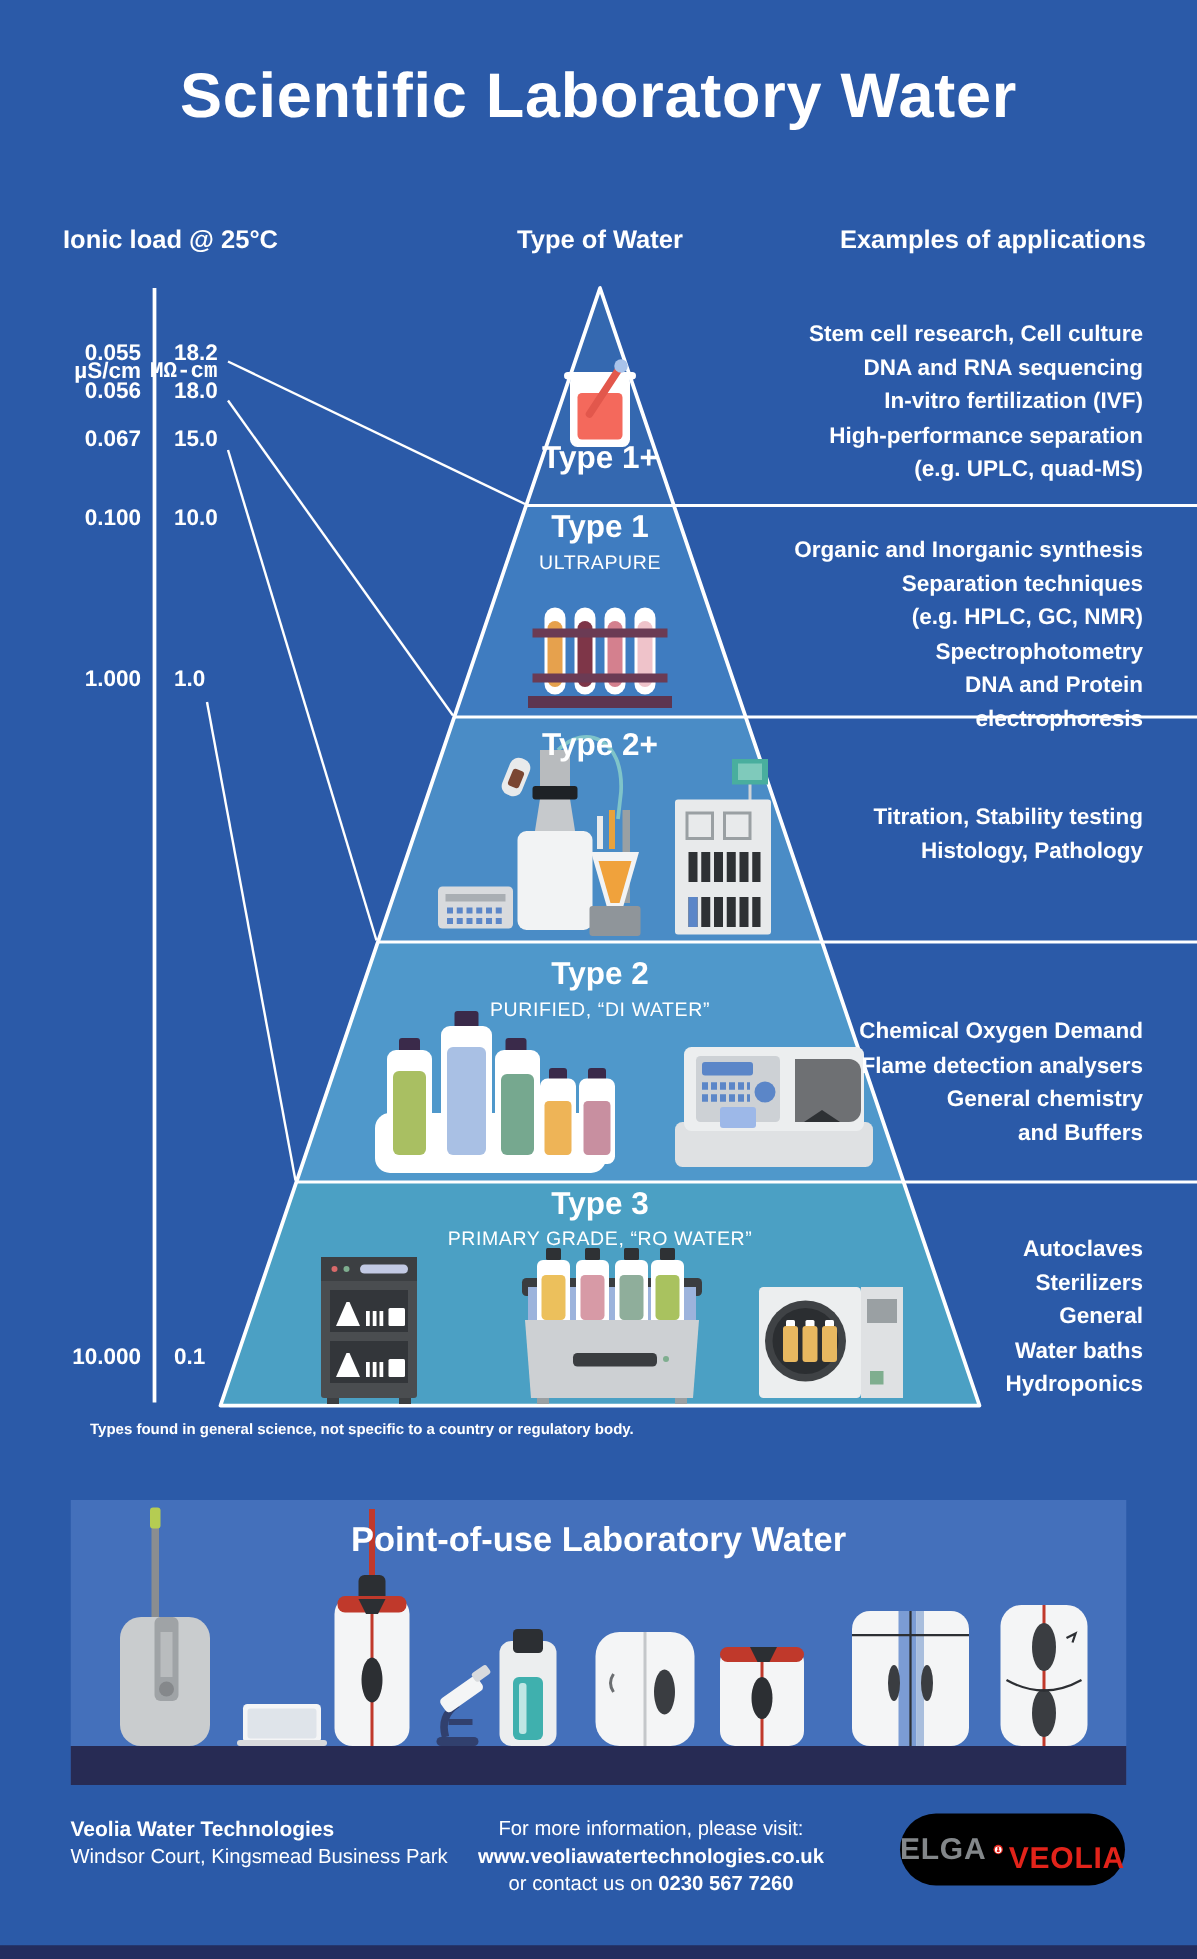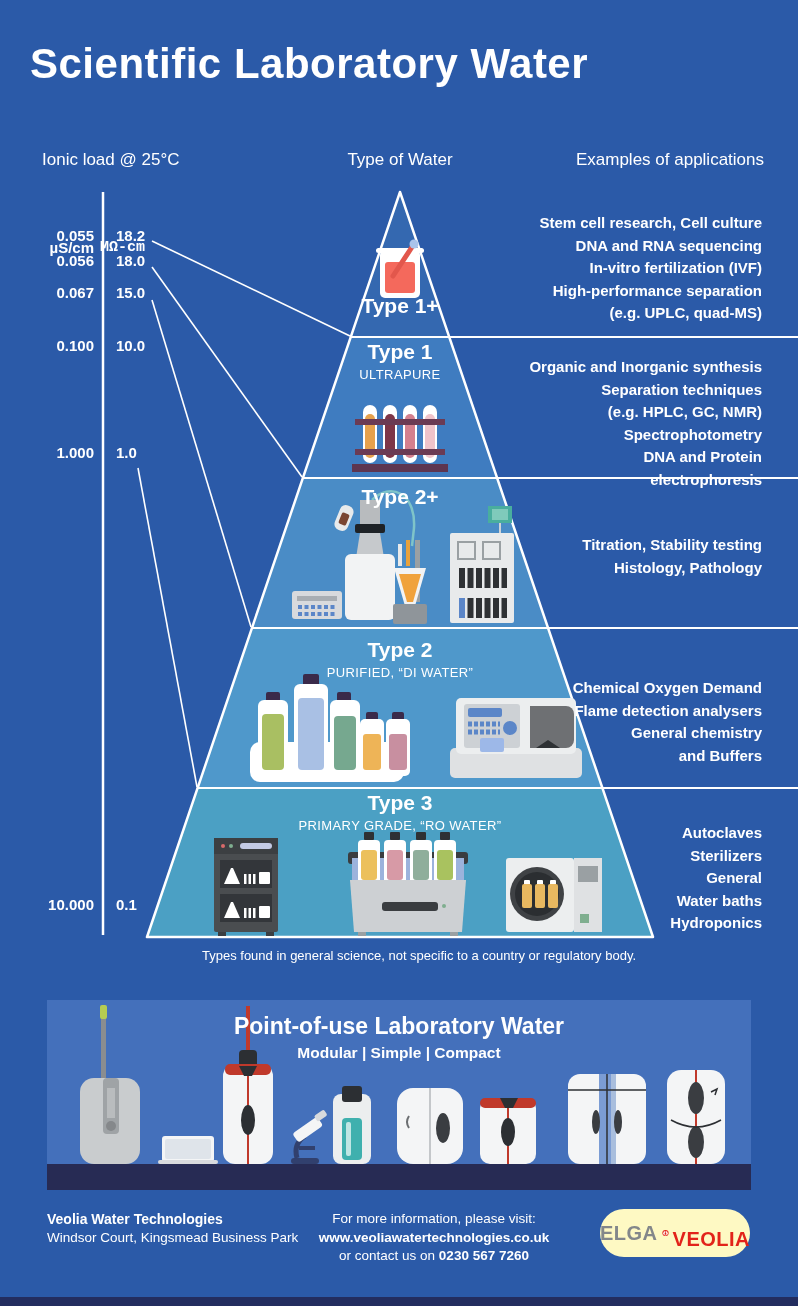--- a/index.html
+++ b/index.html
@@ -1,48 +1,48 @@
 <!DOCTYPE html>
 <html><head>
 <meta charset="utf-8">
 <style>
   html,body{margin:0;padding:0;background:#1a2a52;}
   .canvas{position:relative;width:798px;height:1306px;overflow:hidden;
           font-family:"Liberation Sans",sans-serif;color:#fff;background:#2b5aa8;}
   .art{position:absolute;left:0;top:0;}
-  .page-title{position:absolute;top:40px;left:0;right:0;text-align:left;
-              font-size:42px;font-weight:bold;letter-spacing:.5px;margin-left:30px;}
-  .colhead{position:absolute;top:150px;font-size:17px;font-weight:normal;}
+  .page-title{position:absolute;top:40px;left:0;right:0;text-align:center;
+              font-size:42px;font-weight:bold;letter-spacing:.5px;}
+  .colhead{position:absolute;top:150px;font-size:17px;font-weight:bold;}
   .colhead.left{left:42px;}
   .colhead.center{left:300px;width:200px;text-align:center;}
   .colhead.right{right:34px;text-align:right;}
   .scale-head{position:absolute;top:194px;font-size:15px;font-weight:bold;margin-top:45px;}
   .scale-head.us{left:18px;width:76px;text-align:right;}
   .scale-head.mo{left:100px;font-family:Liberation Mono, monospace;}
   .srow{position:absolute;left:0;width:220px;height:20px;font-size:15px;font-weight:bold;}
   .srow .us{position:absolute;left:18px;width:76px;text-align:right;}
   .srow .mo{position:absolute;left:116px;}
   .tlabel{position:absolute;left:270px;width:260px;text-align:center;}
   .tname{font-size:21px;font-weight:bold;}
   .tsub{font-size:13px;margin-top:3px;letter-spacing:.4px;}
   .apps{position:absolute;right:36px;width:340px;text-align:right;font-size:15px;
         font-weight:bold;line-height:1.5;white-space:pre-line;}
-  .footnote{position:absolute;top:948px;left:60px;right:20px;text-align:center;
-            font-size:13px;font-weight:400;}
+  .footnote{position:absolute;top:948px;left:60px;right:20px;text-align:left;
+            font-size:10px;font-weight:700;}
   .pou{position:absolute;left:47px;top:1000px;width:704px;height:190px;}
   .pou-title{position:absolute;top:13px;left:0;right:0;text-align:center;
              font-size:23px;font-weight:bold;z-index:2;}
   .pou-sub{position:absolute;top:44px;left:0;right:0;text-align:center;
            font-size:15.5px;font-weight:600;z-index:2;}
   .f-left{position:absolute;left:47px;top:1210px;font-size:13.5px;line-height:1.38;}
   .f-left .company{font-weight:bold;font-size:14px;}
   .f-center{position:absolute;left:264px;top:1210px;width:340px;text-align:center;
             font-size:13.5px;line-height:1.38;}
   .f-center .bold{font-weight:bold;}
-  .logo-pill{position:absolute;left:600px;top:1209px;width:150px;height:48px;background:#fef9c3;
+  .logo-pill{position:absolute;left:600px;top:1209px;width:150px;height:48px;background:#000000;
              border-radius:24px;display:flex;align-items:center;justify-content:center;gap:4px;}
   .logo-elga{color:#83878a;font-weight:bold;font-size:20px;letter-spacing:.5px;}
   .logo-veolia{color:#e2231a;font-weight:bold;font-size:20px;letter-spacing:.5px;margin-top:12px;}
   .bottom-bar{position:absolute;left:0;top:1297px;width:798px;height:9px;background:#232d5f;}
 </style>
 </head>
 <body>
 
 <div class="canvas">
 
@@ -351,21 +351,20 @@
       <g>
         <rect x="620" y="70" width="58" height="94" rx="14" fill="#f4f5f6"></rect>
         <rect x="648" y="70" width="2" height="94" fill="#c0392b"></rect>
         <ellipse cx="649" cy="98" rx="8" ry="16" fill="#3a3d41"></ellipse>
         <ellipse cx="649" cy="142" rx="8" ry="16" fill="#3a3d41"></ellipse>
         <path d="M624 120 q25 14 50 0" fill="none" stroke="#2c2f33" stroke-width="1.5"></path>
         <path d="M664 92 l6 -3 l-2 6" fill="none" stroke="#2c2f33" stroke-width="1.5"></path>
       </g>
     </svg>
     <div class="pou-title">Point-of-use Laboratory Water</div>
-    <div class="pou-sub">Modular | Simple | Compact</div>
   </div>
 
   <div class="f-left">
     <div class="company">Veolia Water Technologies</div>
     <div>Windsor Court, Kingsmead Business Park</div>
   </div>
 
   <div class="f-center">
     <div>For more information, please visit:</div>
     <div class="bold">www.veoliawatertechnologies.co.uk</div>

